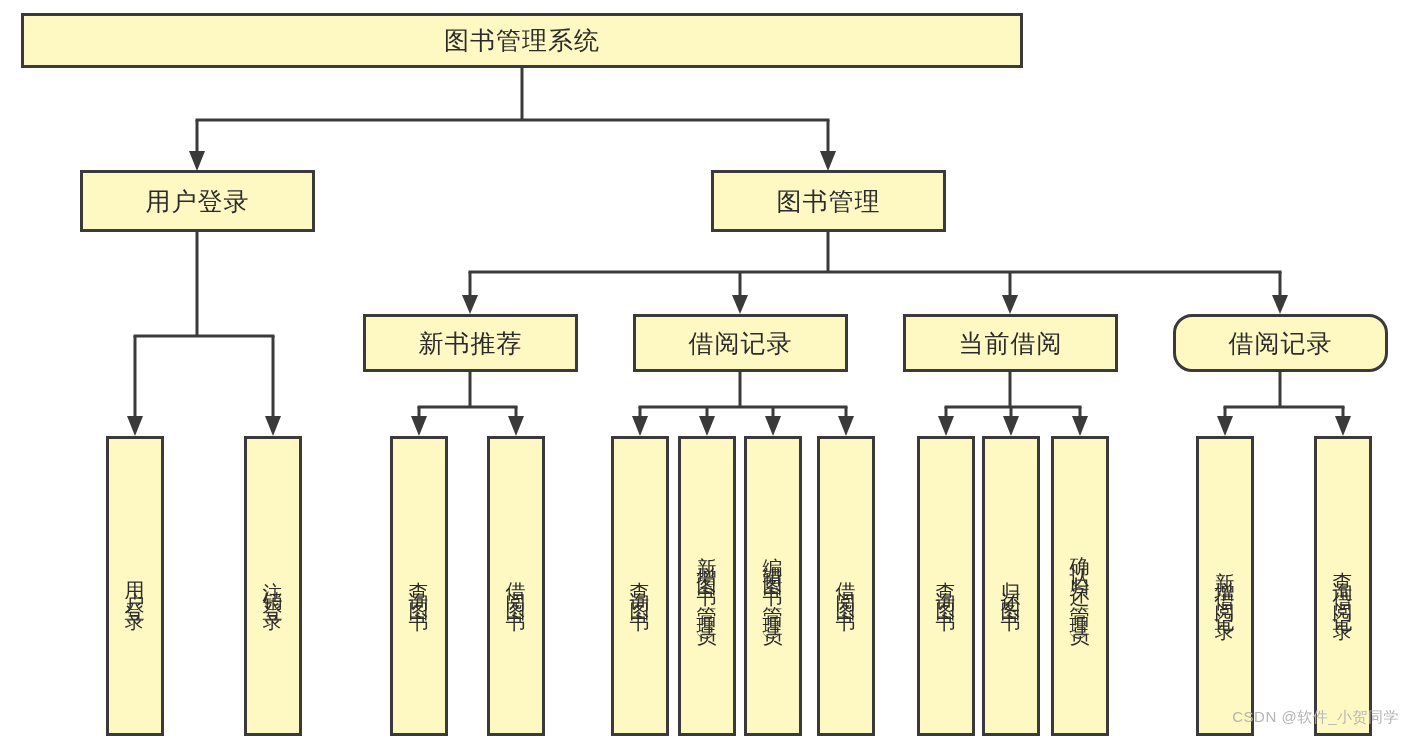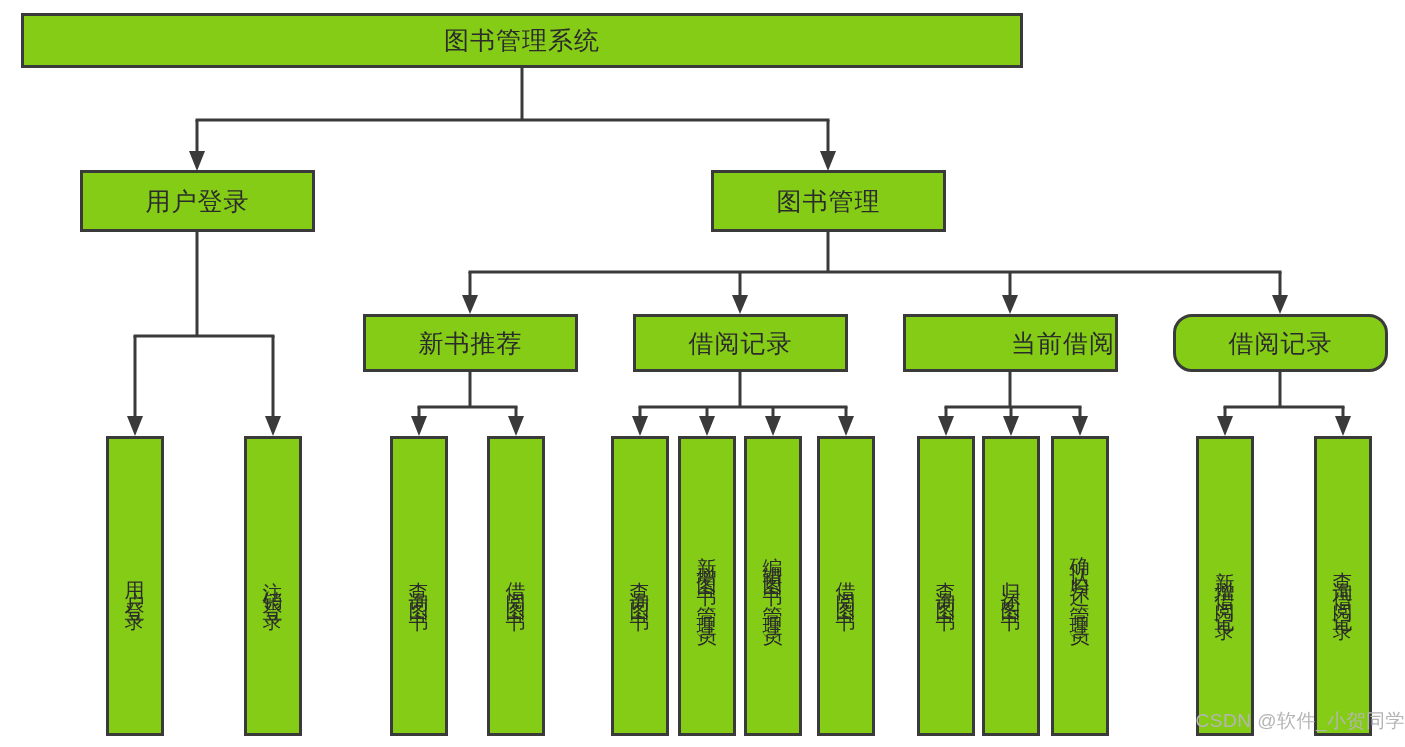--- a/index.html
+++ b/index.html
@@ -18,21 +18,21 @@
   .connectors {
     position: absolute;
     left: 0; top: 0;
     width: 1405px; height: 747px;
     z-index: 1;
   }
   .node {
     position: absolute;
     box-sizing: border-box;
     border: 3px solid #3a3a3a;
-    background: #84cc16;
+    background: #fef9c3;
     display: flex;
     align-items: center;
     justify-content: center;
     color: #2b2b2b;
     z-index: 2;
   }
   .h-node { font-size: 25px; letter-spacing: 1px; }
   .root-node    { left: 21px;   top: 13px;  width: 1002px; height: 55px; }
   .l2-node      { top: 170px;  width: 235px; height: 62px; }
   .l3-node      { top: 314px;  width: 215px; height: 58px; }
@@ -41,22 +41,22 @@
     writing-mode: vertical-rl;
     text-orientation: mixed;
     font-size: 20px;
     letter-spacing: 10px;
     line-height: 1;
     white-space: nowrap;
   }
   .watermark {
     position: absolute;
     top: 708px;
-    right: 0;
-    font-size: 19px;
+    right: 6px;
+    font-size: 15px;
     letter-spacing: 0.5px;
     z-index: 5;
     color: #b5b5b5;
   }
 </style>
 </head>
 <body>
 
 <div class="canvas">
 
@@ -146,21 +146,21 @@
   <div class="node h-node l2-node" style="left:711px;">
     <span>图书管理</span>
   </div>
 
   <div class="node h-node l3-node" style="left:363px;">
     <span>新书推荐</span>
   </div>
   <div class="node h-node l3-node" style="left:633px;">
     <span>借阅记录</span>
   </div>
-  <div class="node h-node l3-node" style="left:903px;justify-content:flex-end;">
+  <div class="node h-node l3-node" style="left:903px;">
     <span>当前借阅</span>
   </div>
   <div class="node h-node l3-node" style="left:1173px;border-radius:19px;">
     <span>借阅记录</span>
   </div>
 
   <div class="node leaf-node" style="left:106px;">
     <span class="vtext">用户登录</span>
   </div>
   <div class="node leaf-node" style="left:244px;">

